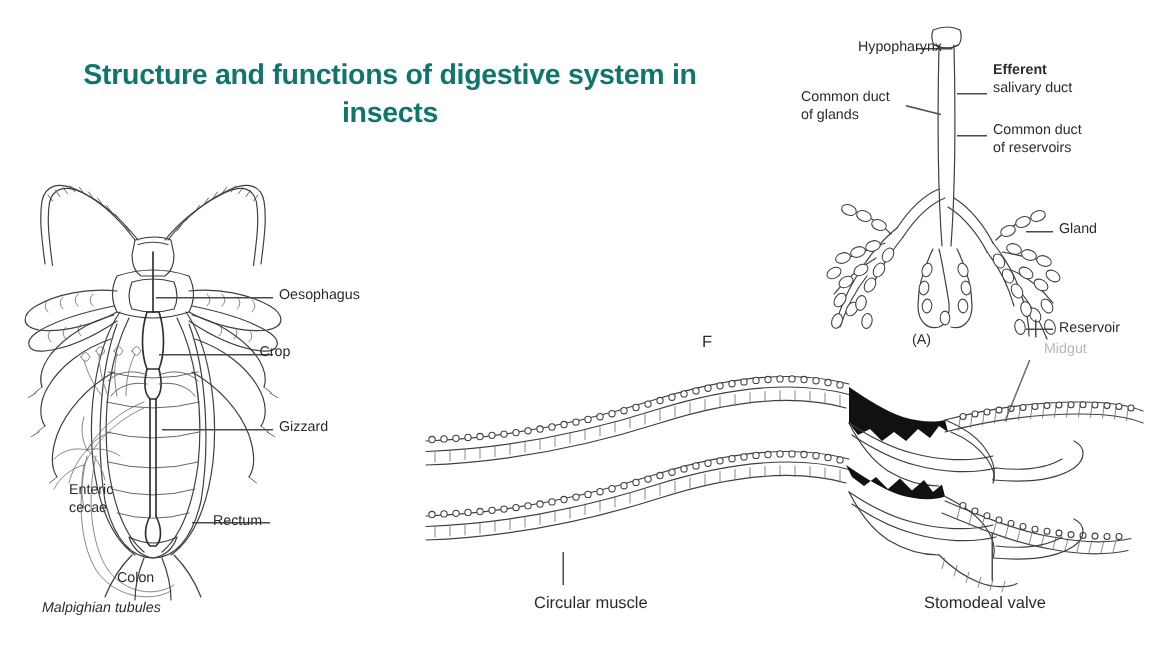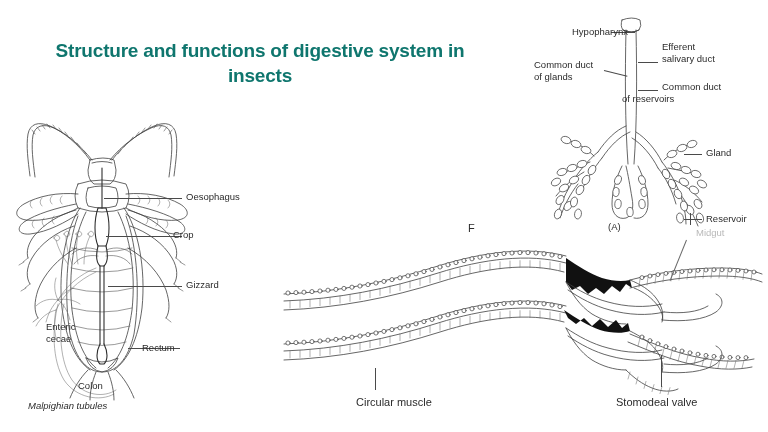--- a/index.html
+++ b/index.html
@@ -262,30 +262,30 @@
         <ellipse cx="112" cy="190" rx="4.6" ry="3.2" transform="rotate(85 112 190)"></ellipse>
         <ellipse cx="100" cy="198" rx="4.6" ry="3.2" transform="rotate(88 100 198)"></ellipse>
       </g>
     </svg>
   </div>
 
   <div class="lead h" style="left:611px;top:32px;width:24px;"></div>
   <div class="lbl" style="left:556px;top:27px;padding-left:16px;">Hypopharynx</div>
 
   <div class="lead h" style="left:638px;top:62px;width:20px;"></div>
-  <div class="lbl" style="left:662px;top:42px;">Efferent</div>
+  <div class="lbl" style="left:662px;top:42px;font-weight:bold;">Efferent</div>
   <div class="lbl" style="left:662px;top:54px;">salivary duct</div>
 
   <div class="lead h" style="left:604px;top:70px;width:24px;transform:rotate(14deg);transform-origin:left center;"></div>
   <div class="lbl" style="left:534px;top:60px;">Common duct</div>
   <div class="lbl" style="left:534px;top:72px;">of glands</div>
 
   <div class="lead h" style="left:638px;top:90px;width:20px;"></div>
   <div class="lbl" style="left:662px;top:82px;">Common duct</div>
-  <div class="lbl" style="left:622px;top:94px;text-align:right;">of reservoirs</div>
+  <div class="lbl" style="left:662px;top:94px;text-align:right;">of reservoirs</div>
 
   <div class="lead h" style="left:684px;top:154px;width:18px;"></div>
   <div class="lbl" style="left:706px;top:148px;">Gland</div>
 
   <div class="lead h" style="left:684px;top:219px;width:18px;"></div>
   <div class="lead v" style="left:690px;top:213px;height:12px;"></div>
   <div class="lbl" style="left:706px;top:214px;text-align:right;">Reservoir</div>
 
   <div class="lbl" style="left:608px;top:222px;">(A)</div>
 

